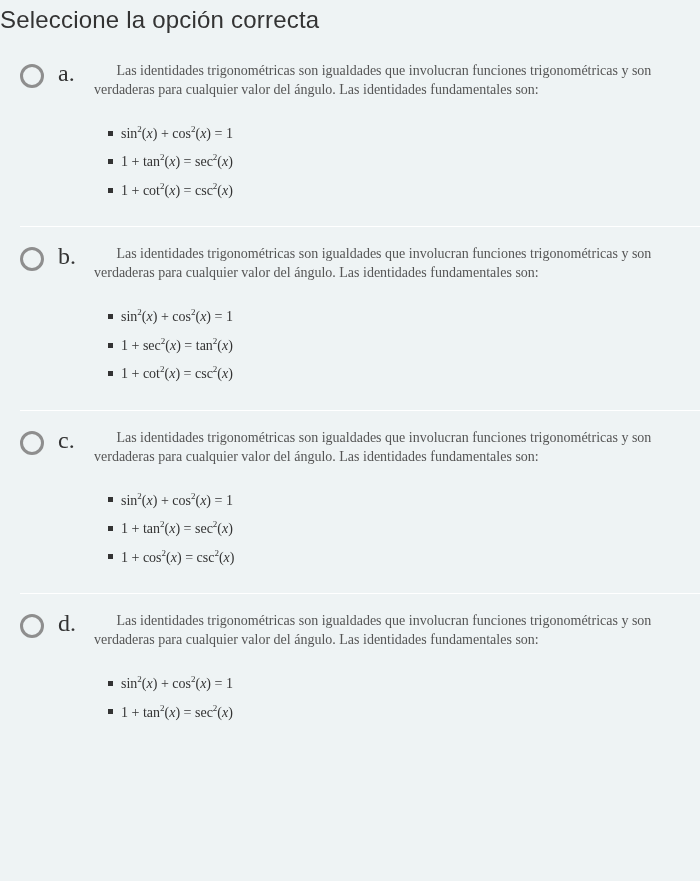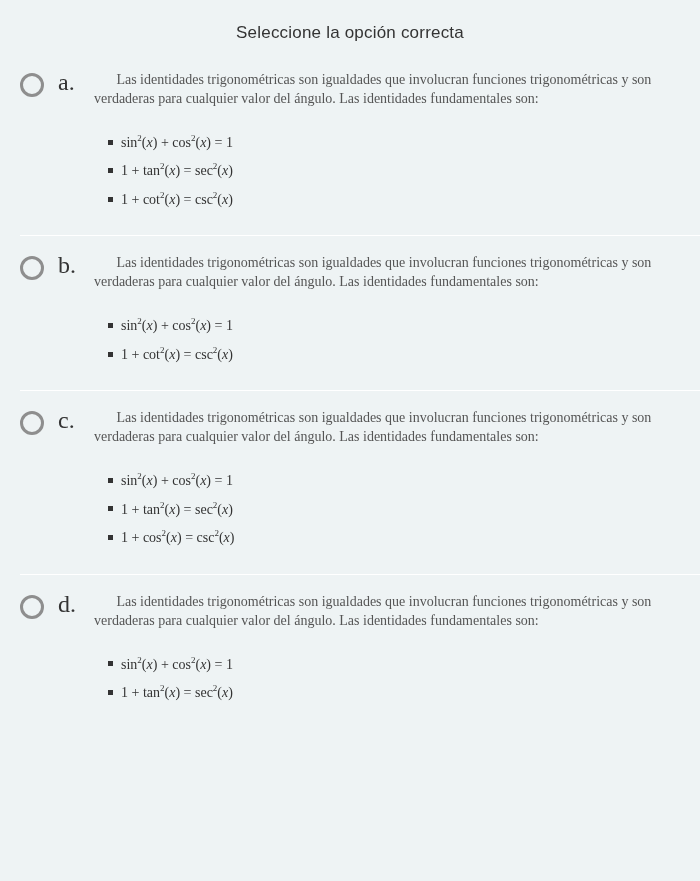--- a/index.html
+++ b/index.html
@@ -8,26 +8,25 @@
       font-family: Arial, Helvetica, sans-serif;
       background: #eef3f4;
       width: 700px;
       height: 881px;
       overflow: hidden;
     }
     .page {
       padding: 0;
     }
     .title {
-      font-size: 17px;
+      font-size: 24px;
       font-weight: 400;
       color: #333;
-      padding: 23px 0 18px 0;
+      padding: 6px 0 18px 0;
       letter-spacing: 0.2px;
-      text-align: center;
     }
     .options {
       padding-left: 20px;
     }
     .option {
       display: flex;
       align-items: flex-start;
       padding: 10px 0 18px 0;
     }
     .option + .option {
@@ -127,20 +126,24 @@
       <div class="letter">b.</div>
       <div class="content">
         <div class="intro">Las identidades trigonométricas son igualdades que involucran funciones trigono­métricas y son verdaderas para cualquier valor del ángulo. Las identidades funda­mentales son:</div>
         <div class="eq-list">
           <div class="eq-item">
               <span class="bullet"></span>
               <span class="eq"><span>sin</span><sup>2</sup>(<i>x</i>) + <span>cos</span><sup>2</sup>(<i>x</i>) = <span>1</span></span>
             </div>
           <div class="eq-item">
               <span class="bullet"></span>
+              <span class="eq"><span>1 + </span><span>sec</span><sup>2</sup>(<i>x</i>) = <span>tan</span><sup>2</sup>(<i>x</i>)</span>
+            </div>
+          <div class="eq-item">
+              <span class="bullet"></span>
               <span class="eq"><span>1 + </span><span>cot</span><sup>2</sup>(<i>x</i>) = <span>csc</span><sup>2</sup>(<i>x</i>)</span>
             </div>
         </div>
       </div>
     </div>
 
     <div class="option">
       <div class="radio"></div>
       <div class="letter">c.</div>
       <div class="content">

